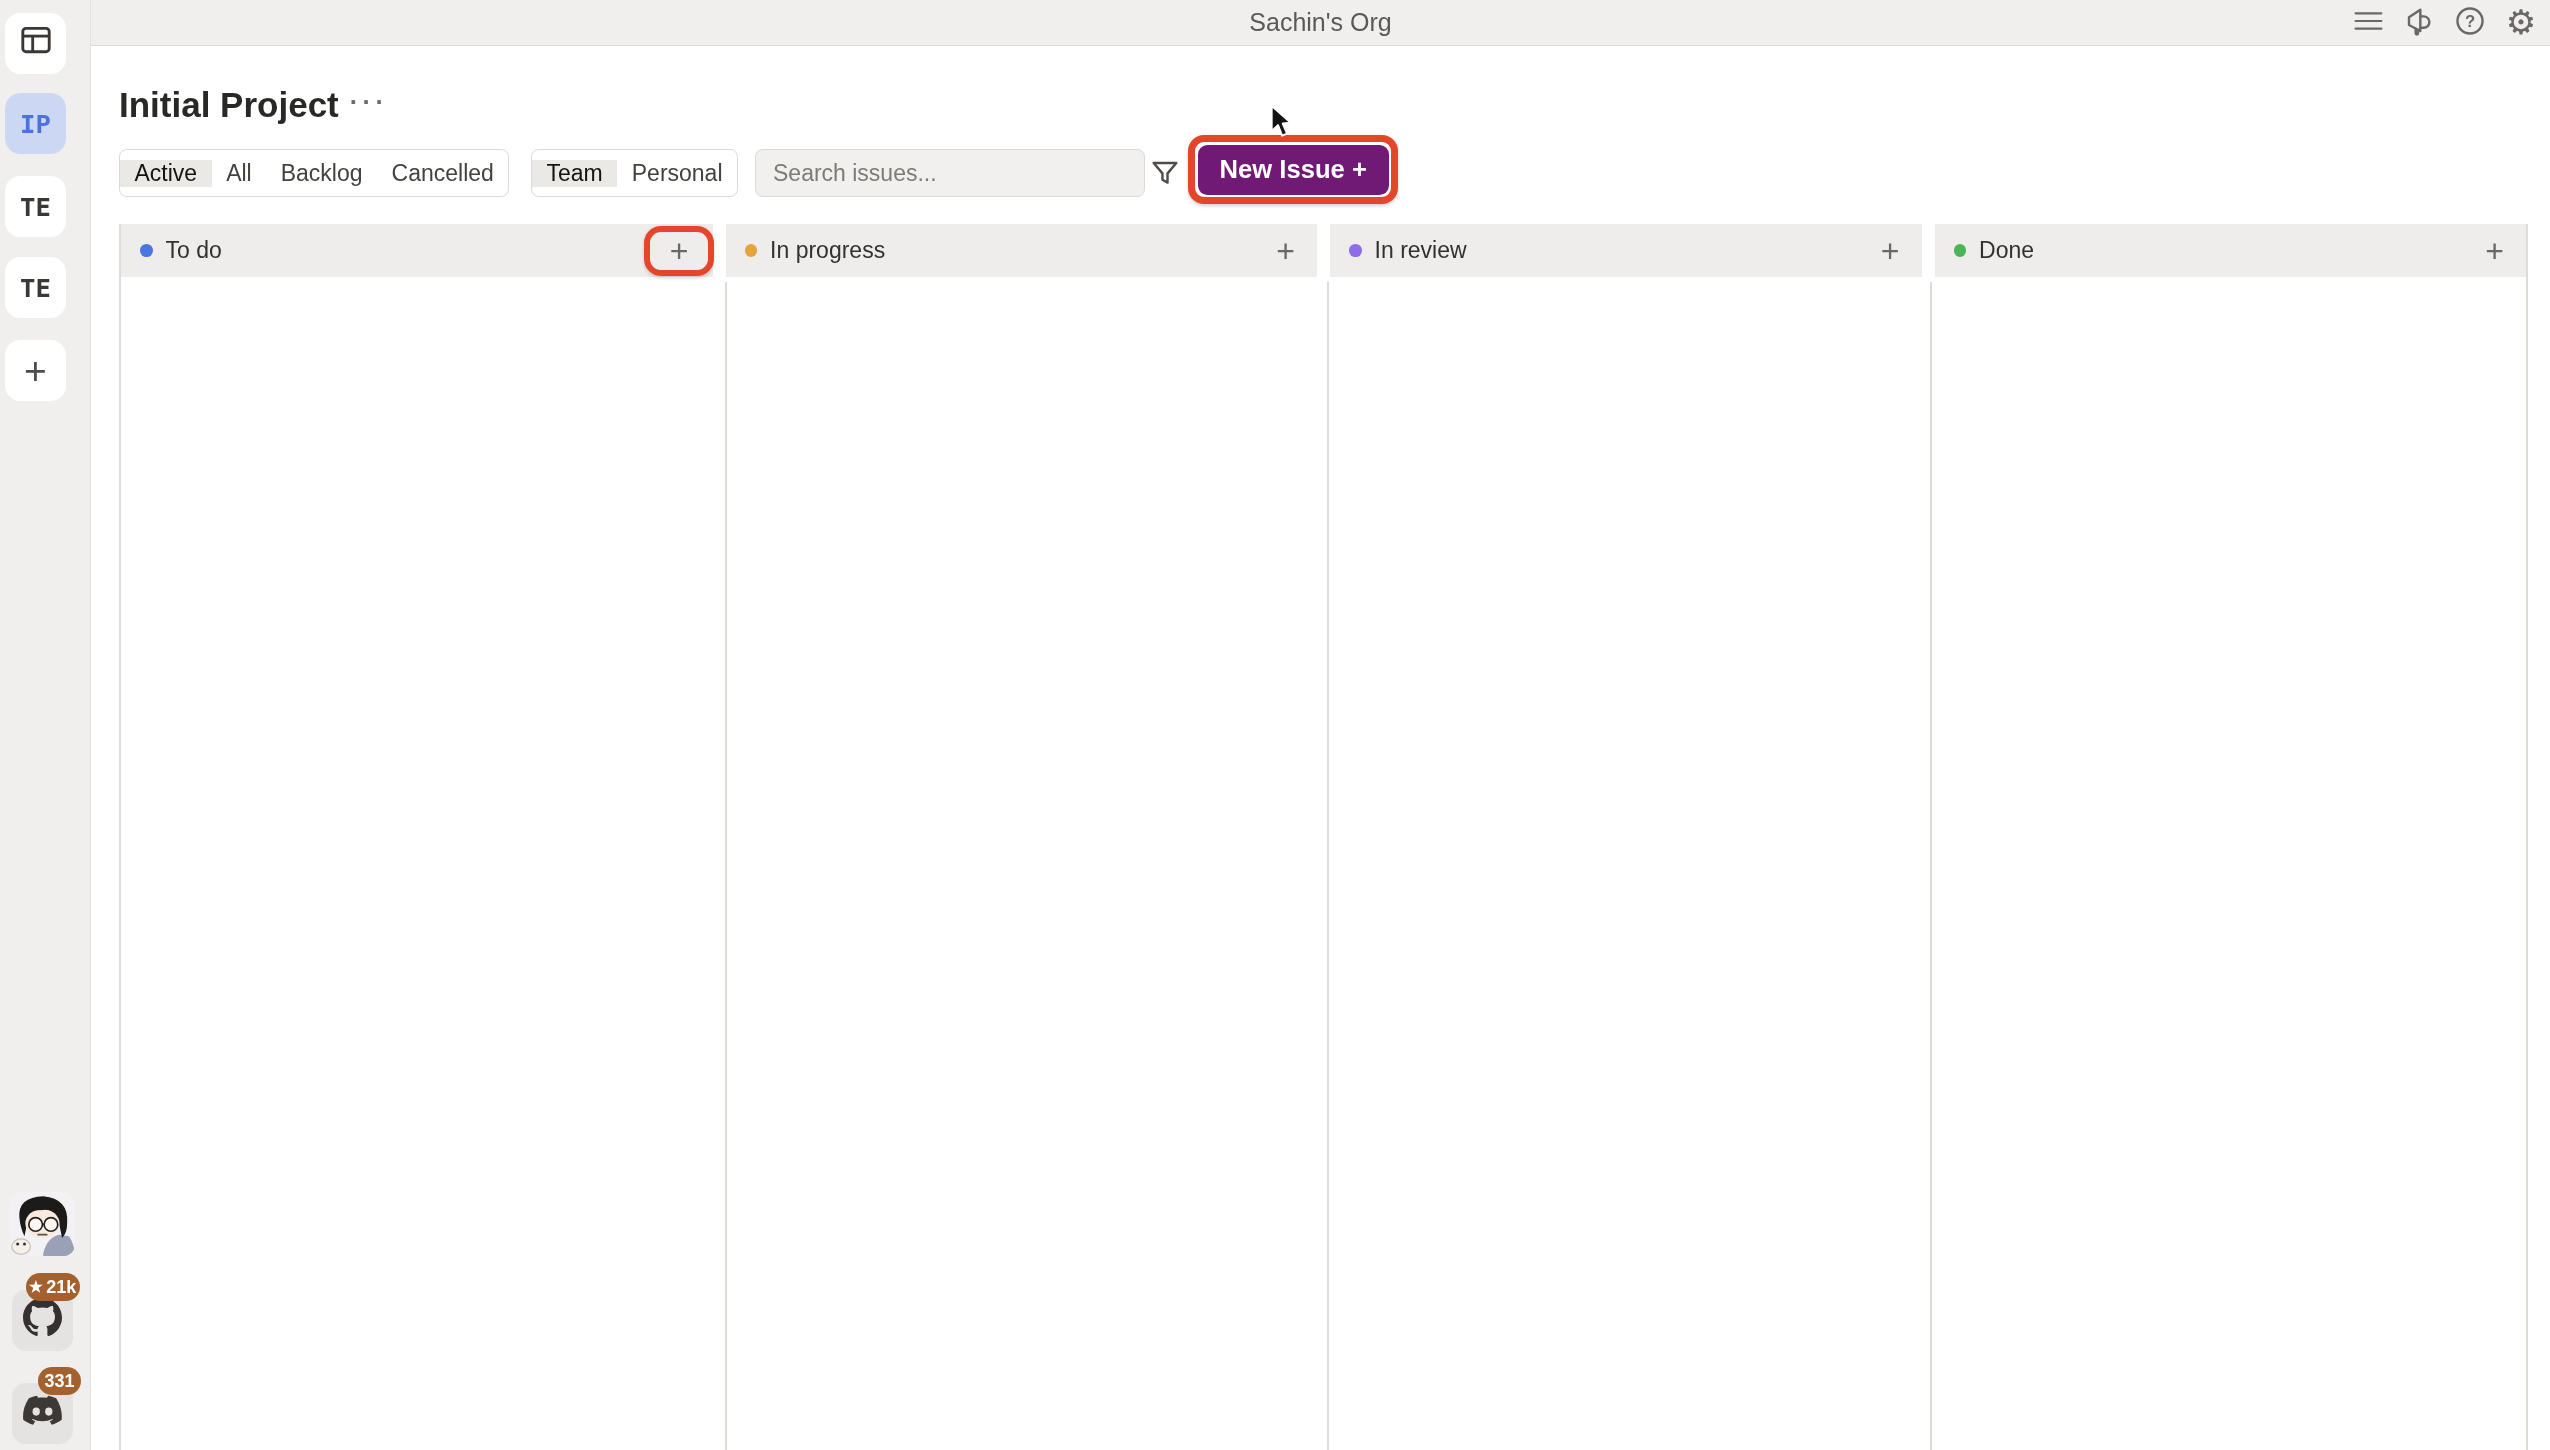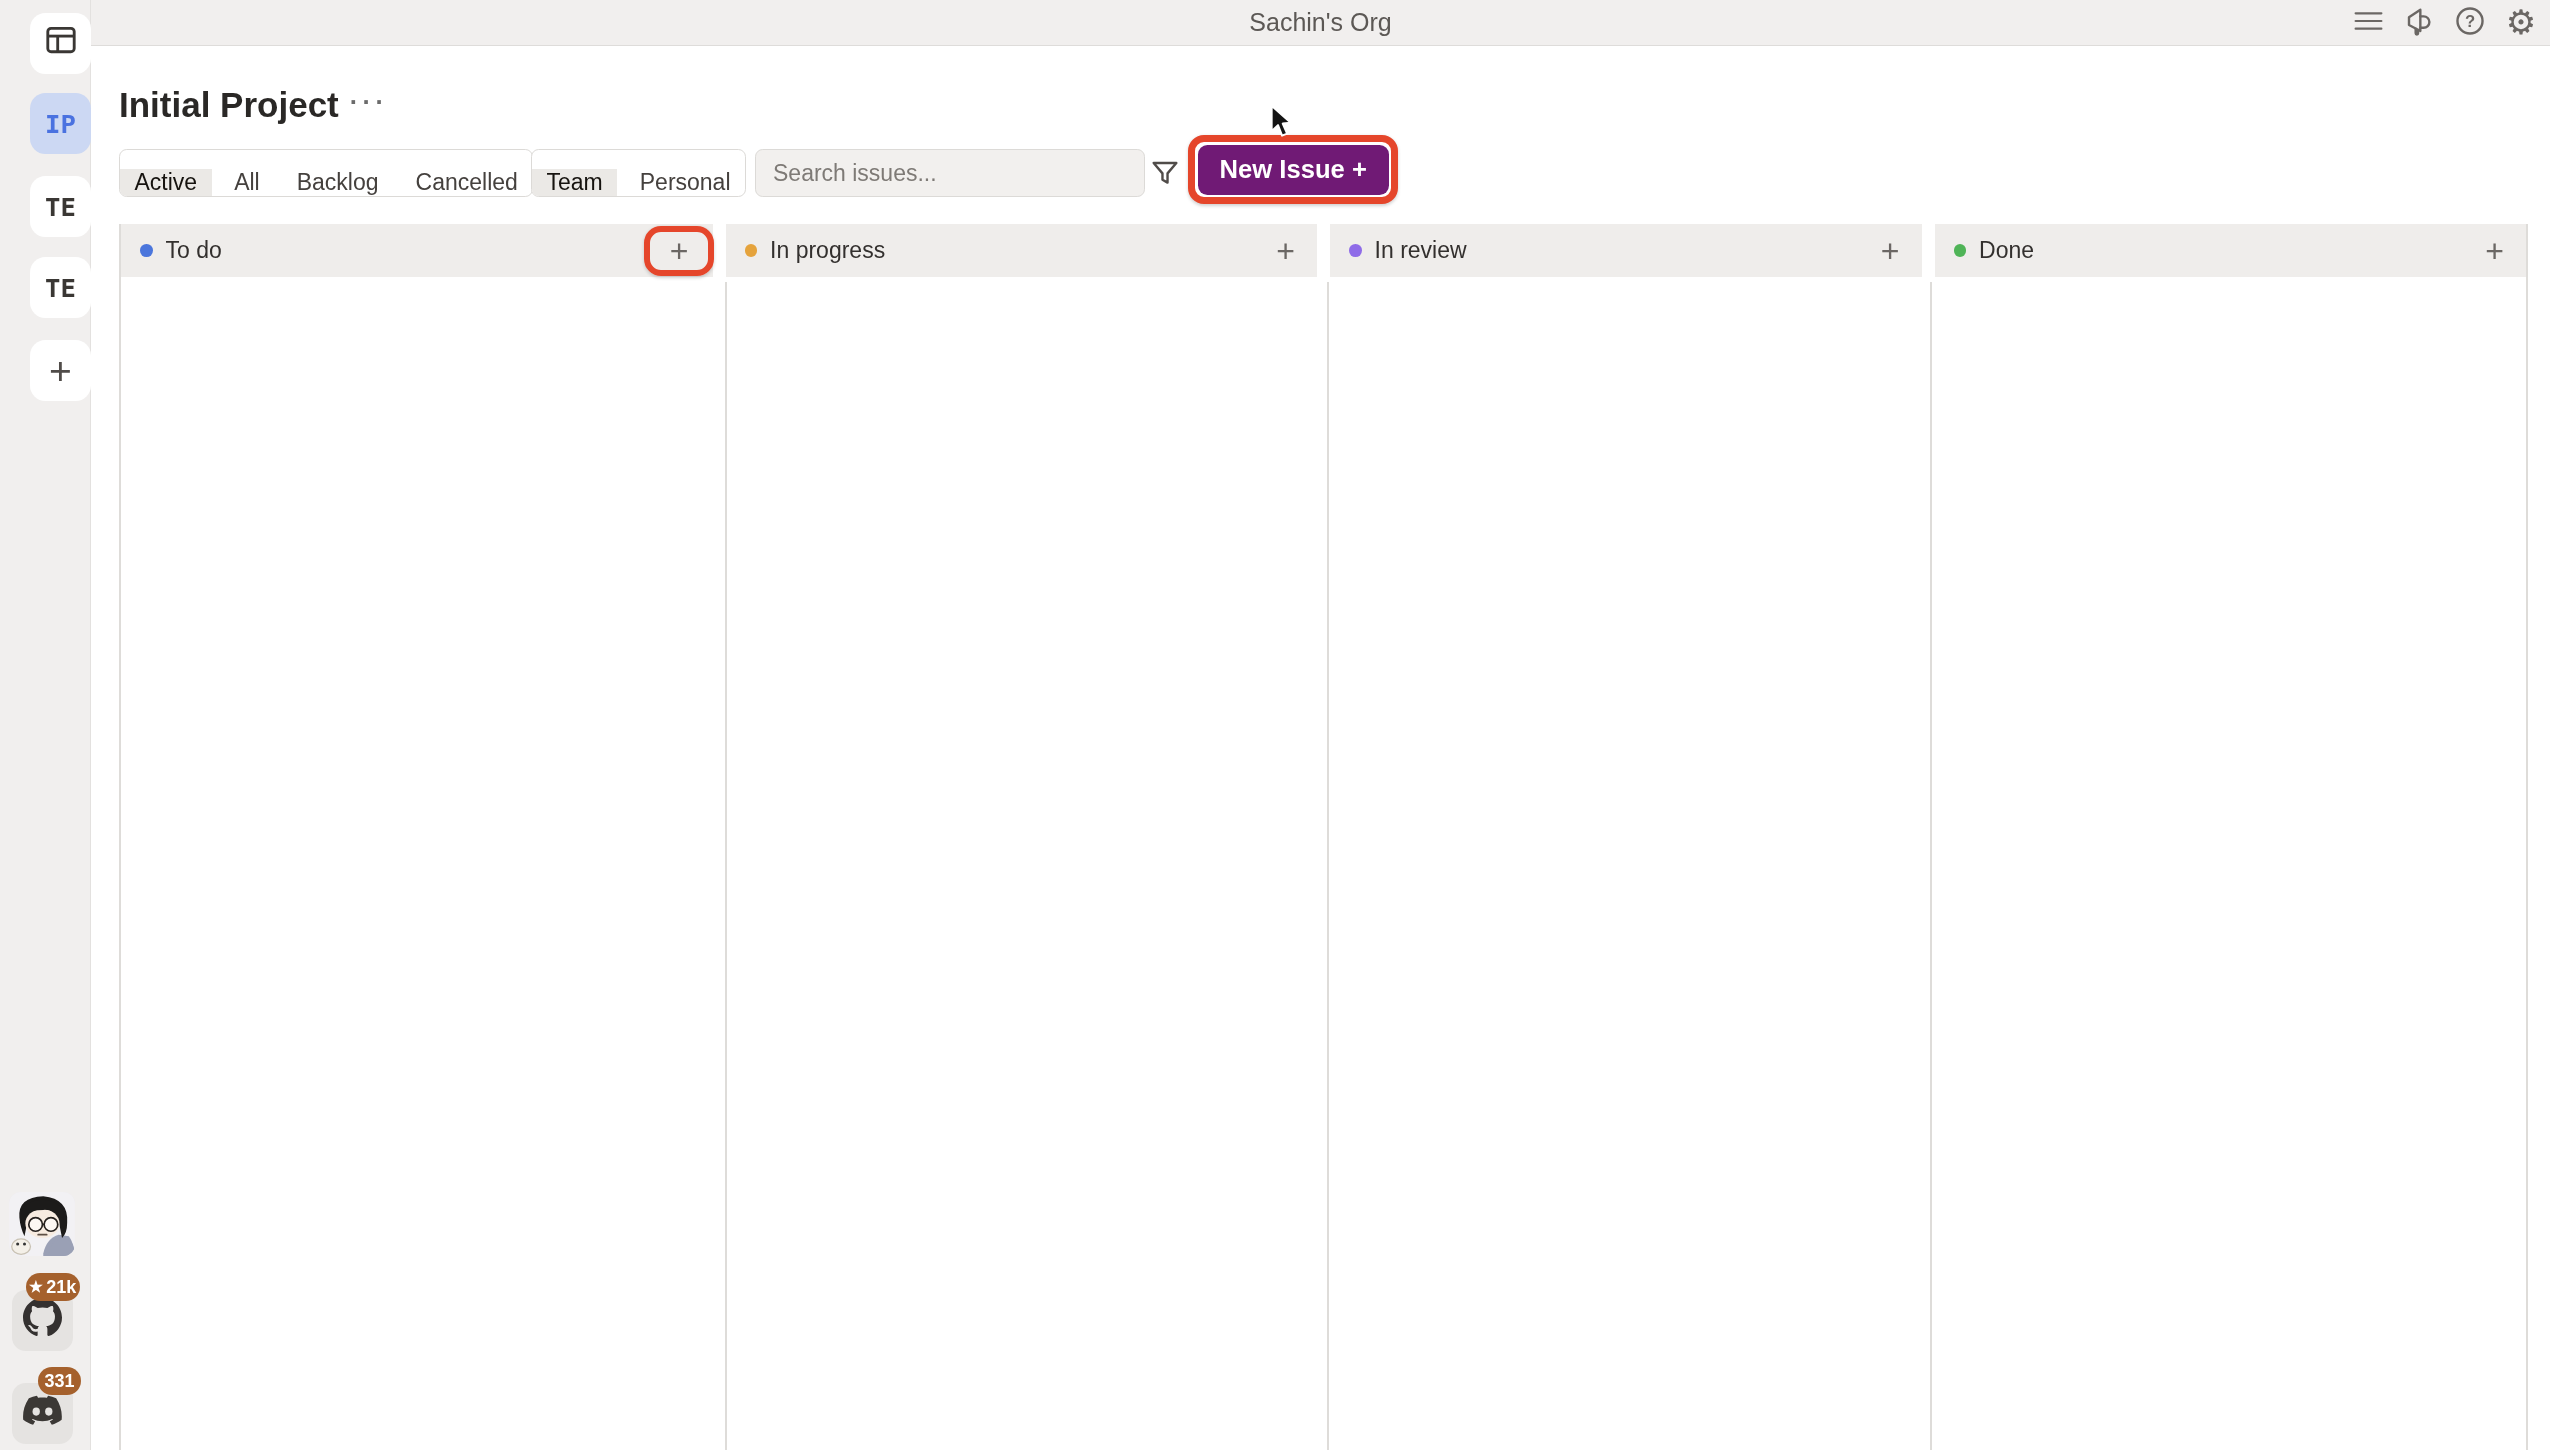--- a/index.html
+++ b/index.html
@@ -11,21 +11,21 @@
     color:#2e2b29;
     font-size:23px;
   }
 
   
   .sidebar{
     position:absolute; left:0; top:0; width:91px; height:1451px;
     background:#f1efee; border-right:1.7px solid #e3e1df;
   }
   .side-btn{
-    position:absolute; left:30px; width:61px; height:61px;
+    position:absolute; left:5px; width:61px; height:61px;
     border-radius:15.4px; background:#ffffff; border:none;
     display:flex; align-items:center; justify-content:center;
     font-family:"DejaVu Sans Mono", monospace;
     font-weight:700; font-size:25.6px; color:#3a3734; cursor:pointer;
   }
   .side-btn.sel{ background:#ccd8f3; color:#4a72e0; }
   .side-btn.plus{ font-family:"Liberation Sans", sans-serif; font-weight:300; font-size:39px; color:#504c49; }
   .avatar{
     position:absolute; left:9.4px; top:1192px; width:66px; height:64px;
     border-radius:12px; overflow:hidden; background:#eceaf0; cursor:pointer;
@@ -64,22 +64,22 @@
   
   .page-head{ position:absolute; left:119px; top:82px; display:flex; align-items:flex-start; gap:11px; }
   .page-title{ font-size:35px; font-weight:700; color:#2a2826; line-height:46px; }
   .more-dots{
     border:none; background:none; cursor:pointer;
     font-size:25.6px; font-weight:700; letter-spacing:4.3px; color:#6b6b6b; line-height:34px; padding-top:3.4px;
   }
 
   
   .seg{
-    position:absolute; top:149px; height:48px; display:flex; align-items:flex-end;
-    border:1.7px solid #dcdad7; border-radius:7.7px; background:#fff; overflow:hidden;gap:8px;
+    position:absolute; top:149px; height:48px; display:flex; align-items:center;
+    border:1.7px solid #dcdad7; border-radius:7.7px; background:#fff; overflow:hidden;
   }
   .seg-1{ left:119px; }
   .seg-2{ left:531px; }
   .opt{
     display:flex; align-items:center; padding:0 14.5px; font-size:23px; color:#45413e;
     background:none; border:none; cursor:pointer; white-space:nowrap;
   }
   .opt.sel{ background:#ebe9e6; color:#16130f; }
   .search{
     position:absolute; left:755px; top:149px; width:390px; height:48px;

